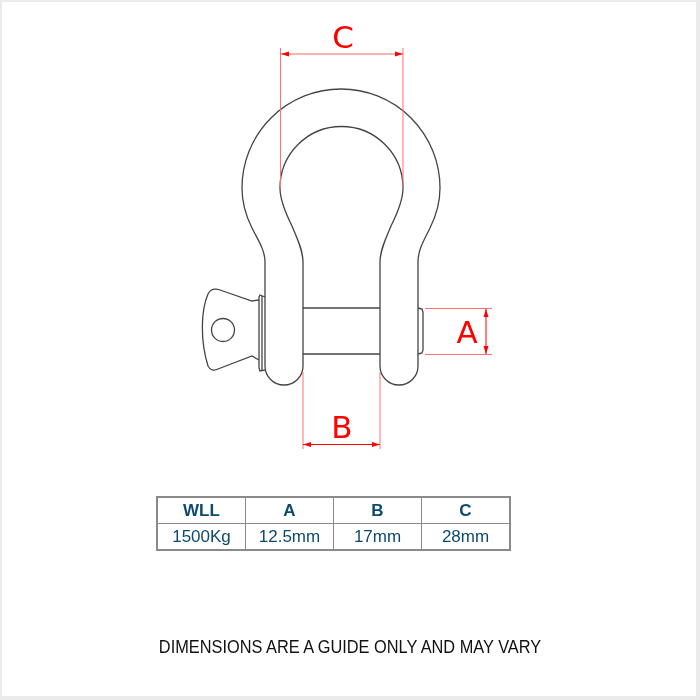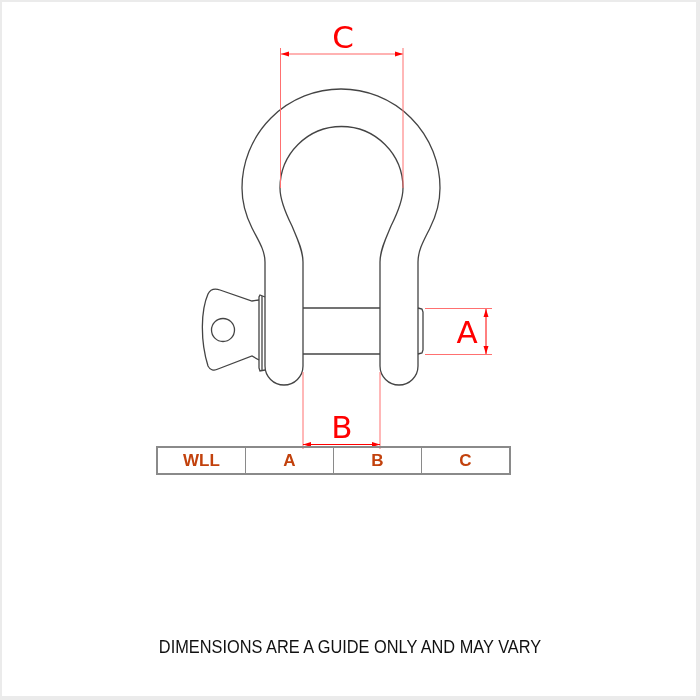--- a/index.html
+++ b/index.html
@@ -12,23 +12,23 @@
     position: absolute; left: 2px; top: 2px; width: 694px; height: 694px;
     background: #ffffff;
   }
   svg.drawing { position: absolute; left: 0; top: 0; }
   .dim-label {
     position: absolute; color: #ff0000;
     font-family: "DejaVu Sans", sans-serif; font-size: 31px; line-height: 1;
     transform: translate(-50%, -50%);
   }
   table.spec {
-    position: absolute; left: 156px; top: 446px;
+    position: absolute; left: 156px; top: 496px;
     border-collapse: collapse; border: 2px solid #8a8a8a;
-    font-family: "Liberation Sans", sans-serif; font-size: 17px; color: #c2410c;
+    font-family: "Liberation Sans", sans-serif; font-size: 17px; color: #0c4a6e;
   }
   table.spec th, table.spec td {
     border: 1.5px solid #8a8a8a; text-align: center; padding: 0;
     height: 25px; width: 87px;
   }
   table.spec th { font-weight: bold; font-size: 17px; }
   .disclaimer {
     position: absolute; left: 0; width: 700px; top: 636px; text-align: center;
     font-family: "Liberation Sans", sans-serif; font-size: 19px; color: #111;
     transform: scaleX(0.86);
@@ -111,16 +111,22 @@
 <table class="spec">
   <thead>
     <tr>
       <th>WLL</th>
       <th>A</th>
       <th>B</th>
       <th>C</th>
     </tr>
   </thead>
   <tbody>
+    <tr>
+      <td>1500Kg</td>
+      <td>12.5mm</td>
+      <td>17mm</td>
+      <td>28mm</td>
+    </tr>
   </tbody>
 </table>
 
 <div class="disclaimer">DIMENSIONS ARE A GUIDE ONLY AND MAY VARY</div>
 
 </body></html>

